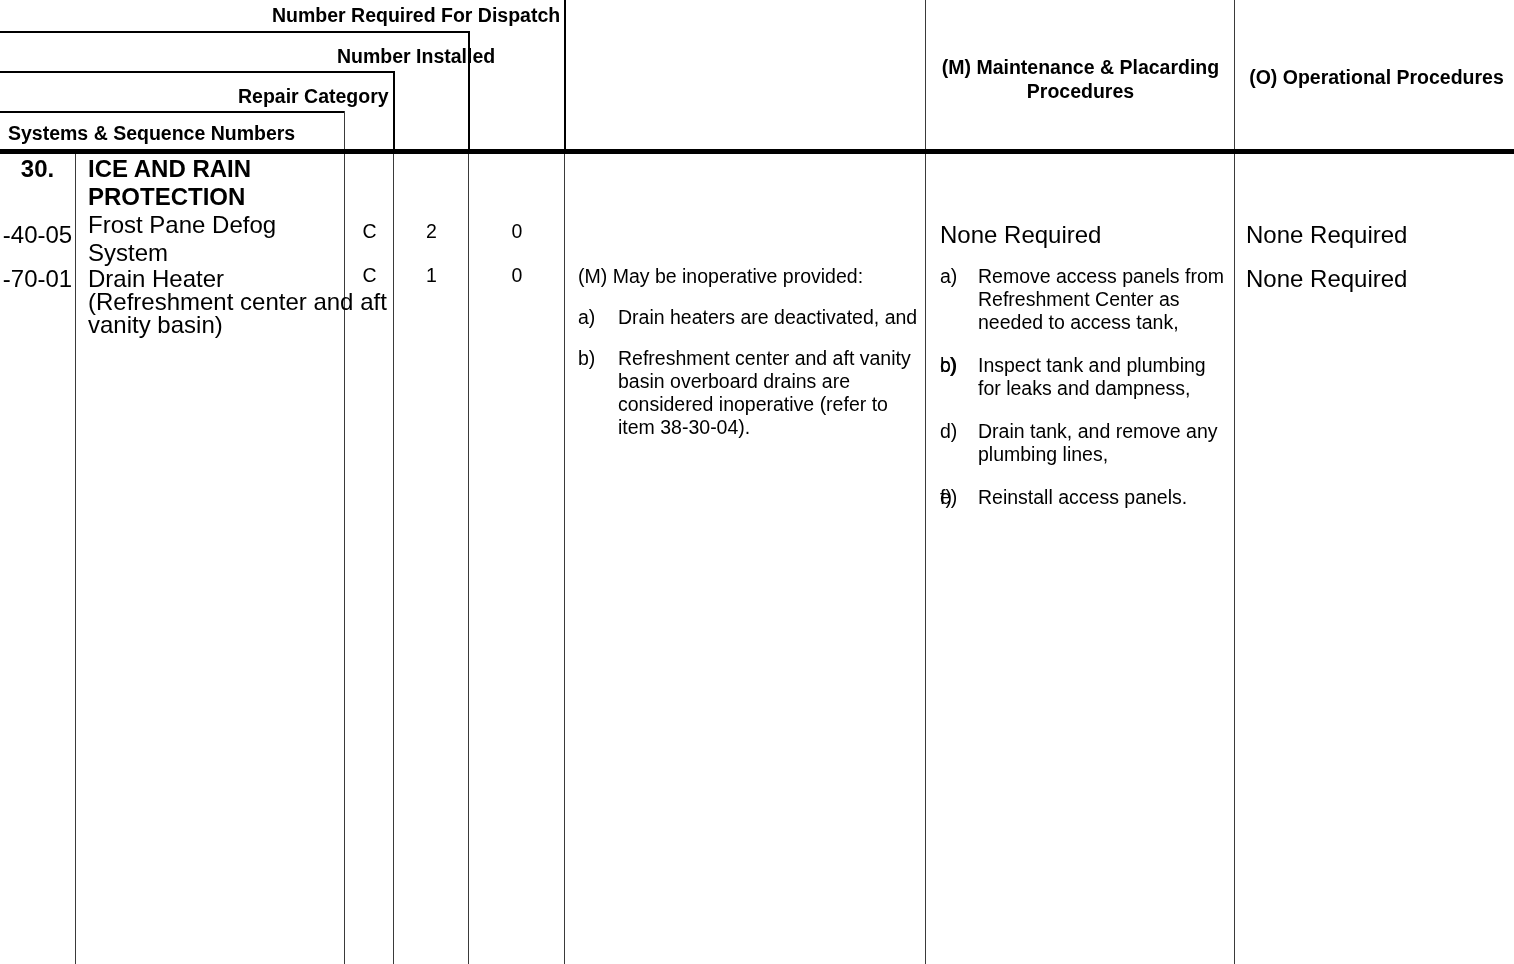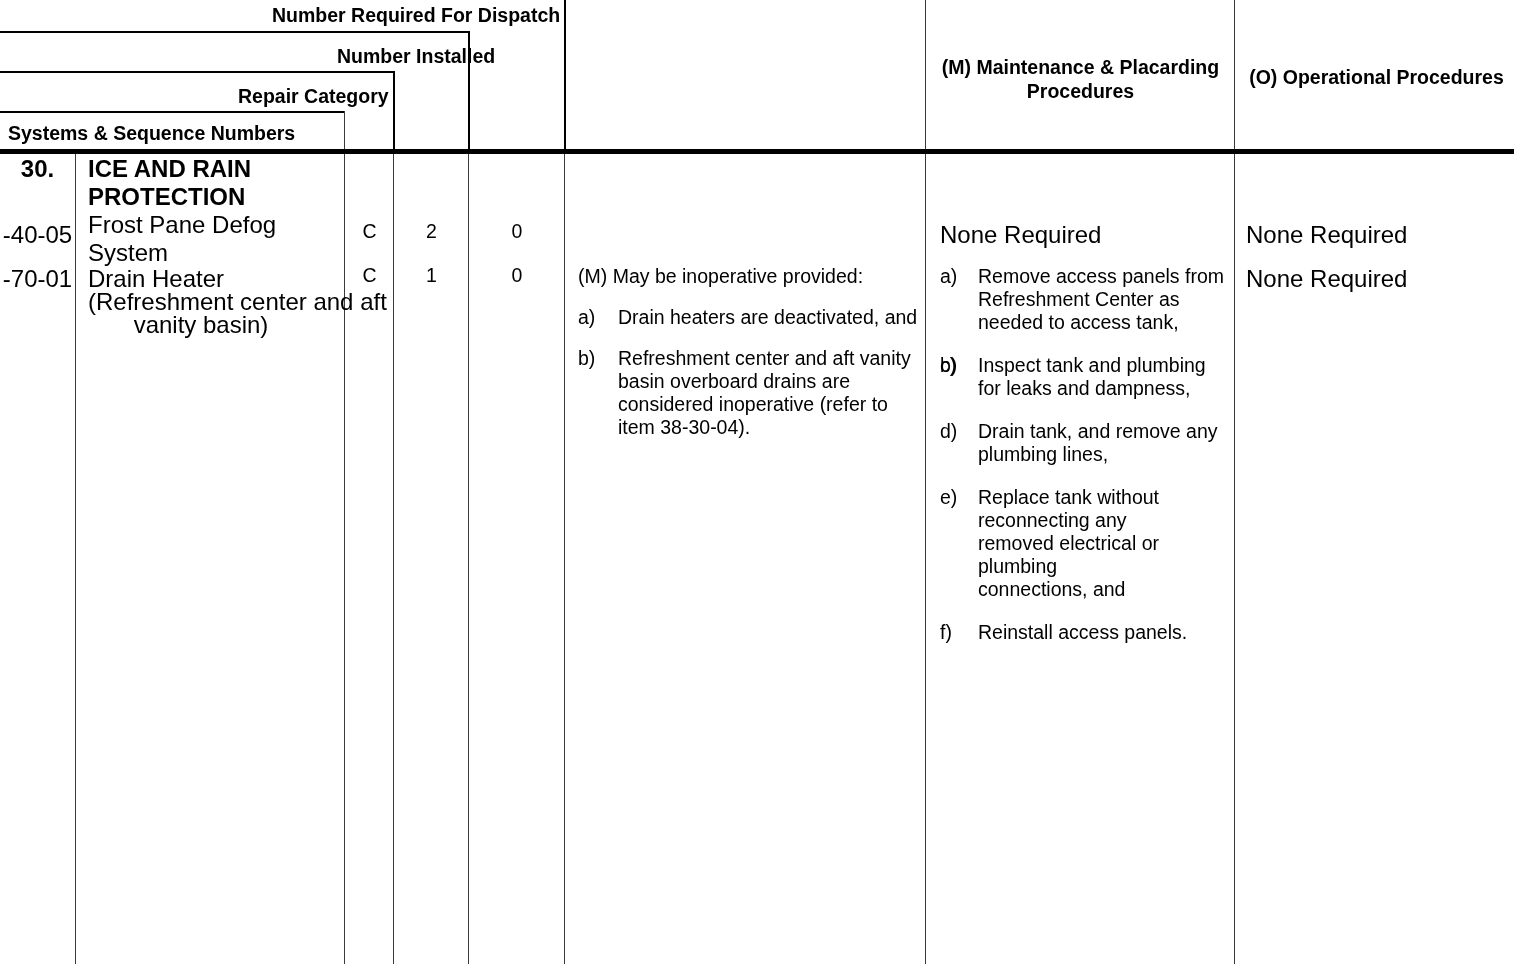--- a/index.html
+++ b/index.html
@@ -144,21 +144,21 @@
   <div class="numcell" style="left:470px; top:222px; width:94px;">0</div>
 
   <div class="cell" style="left:940px; top:221px; width:280px;">None Required</div>
 
   <div class="cell" style="left:1246px; top:221px; width:260px;">None Required</div>
 
   <div class="cell center" style="left:0px; top:265px; width:75px;">-70-01</div>
 
   <div class="cell" style="left:88px; top:265px; width:250px;">Drain Heater</div>
   <div class="cell" style="left:88px; top:288px; width:260px; white-space:nowrap;">(Refreshment center and aft</div>
-  <div class="cell" style="left:76px; top:311px; width:250px;text-align:center;">vanity basin)</div>
+  <div class="cell" style="left:88px; top:311px; width:250px;">vanity basin)</div>
 
   <div class="numcell" style="left:346px; top:266px; width:47px;">C</div>
 
   <div class="numcell" style="left:395px; top:266px; width:73px;">1</div>
 
   <div class="numcell" style="left:470px; top:266px; width:94px;">0</div>
 
   <div class="proc-list" style="left:578px; top:265px; width:345px;">
     <div class="proc-intro">(M) May be inoperative provided:</div>
 
@@ -189,21 +189,20 @@
       <span class="proc-text">Inspect tank and plumbing for leaks and dampness,</span>
     </div>
 
     <div class="proc-item" style="padding-left:38px; margin-bottom:20px;">
       <span class="proc-marker">d)</span>
       <span class="proc-text">Drain tank, and remove any plumbing lines,</span>
     </div>
 
     <div class="proc-item" style="padding-left:38px; margin-bottom:20px; width:185px;">
       <span class="proc-marker">e)</span>
-      <span class="proc-text">Replace tank without reconnecting any removed electrical or plumbing connections, and</span>
     </div>
 
     <div class="proc-item" style="padding-left:38px;">
       <span class="proc-marker">f)</span>
       <span class="proc-text">Reinstall access panels.</span>
     </div>
   </div>
 
   <div class="cell" style="left:1246px; top:265px; width:260px;">None Required</div>
 

